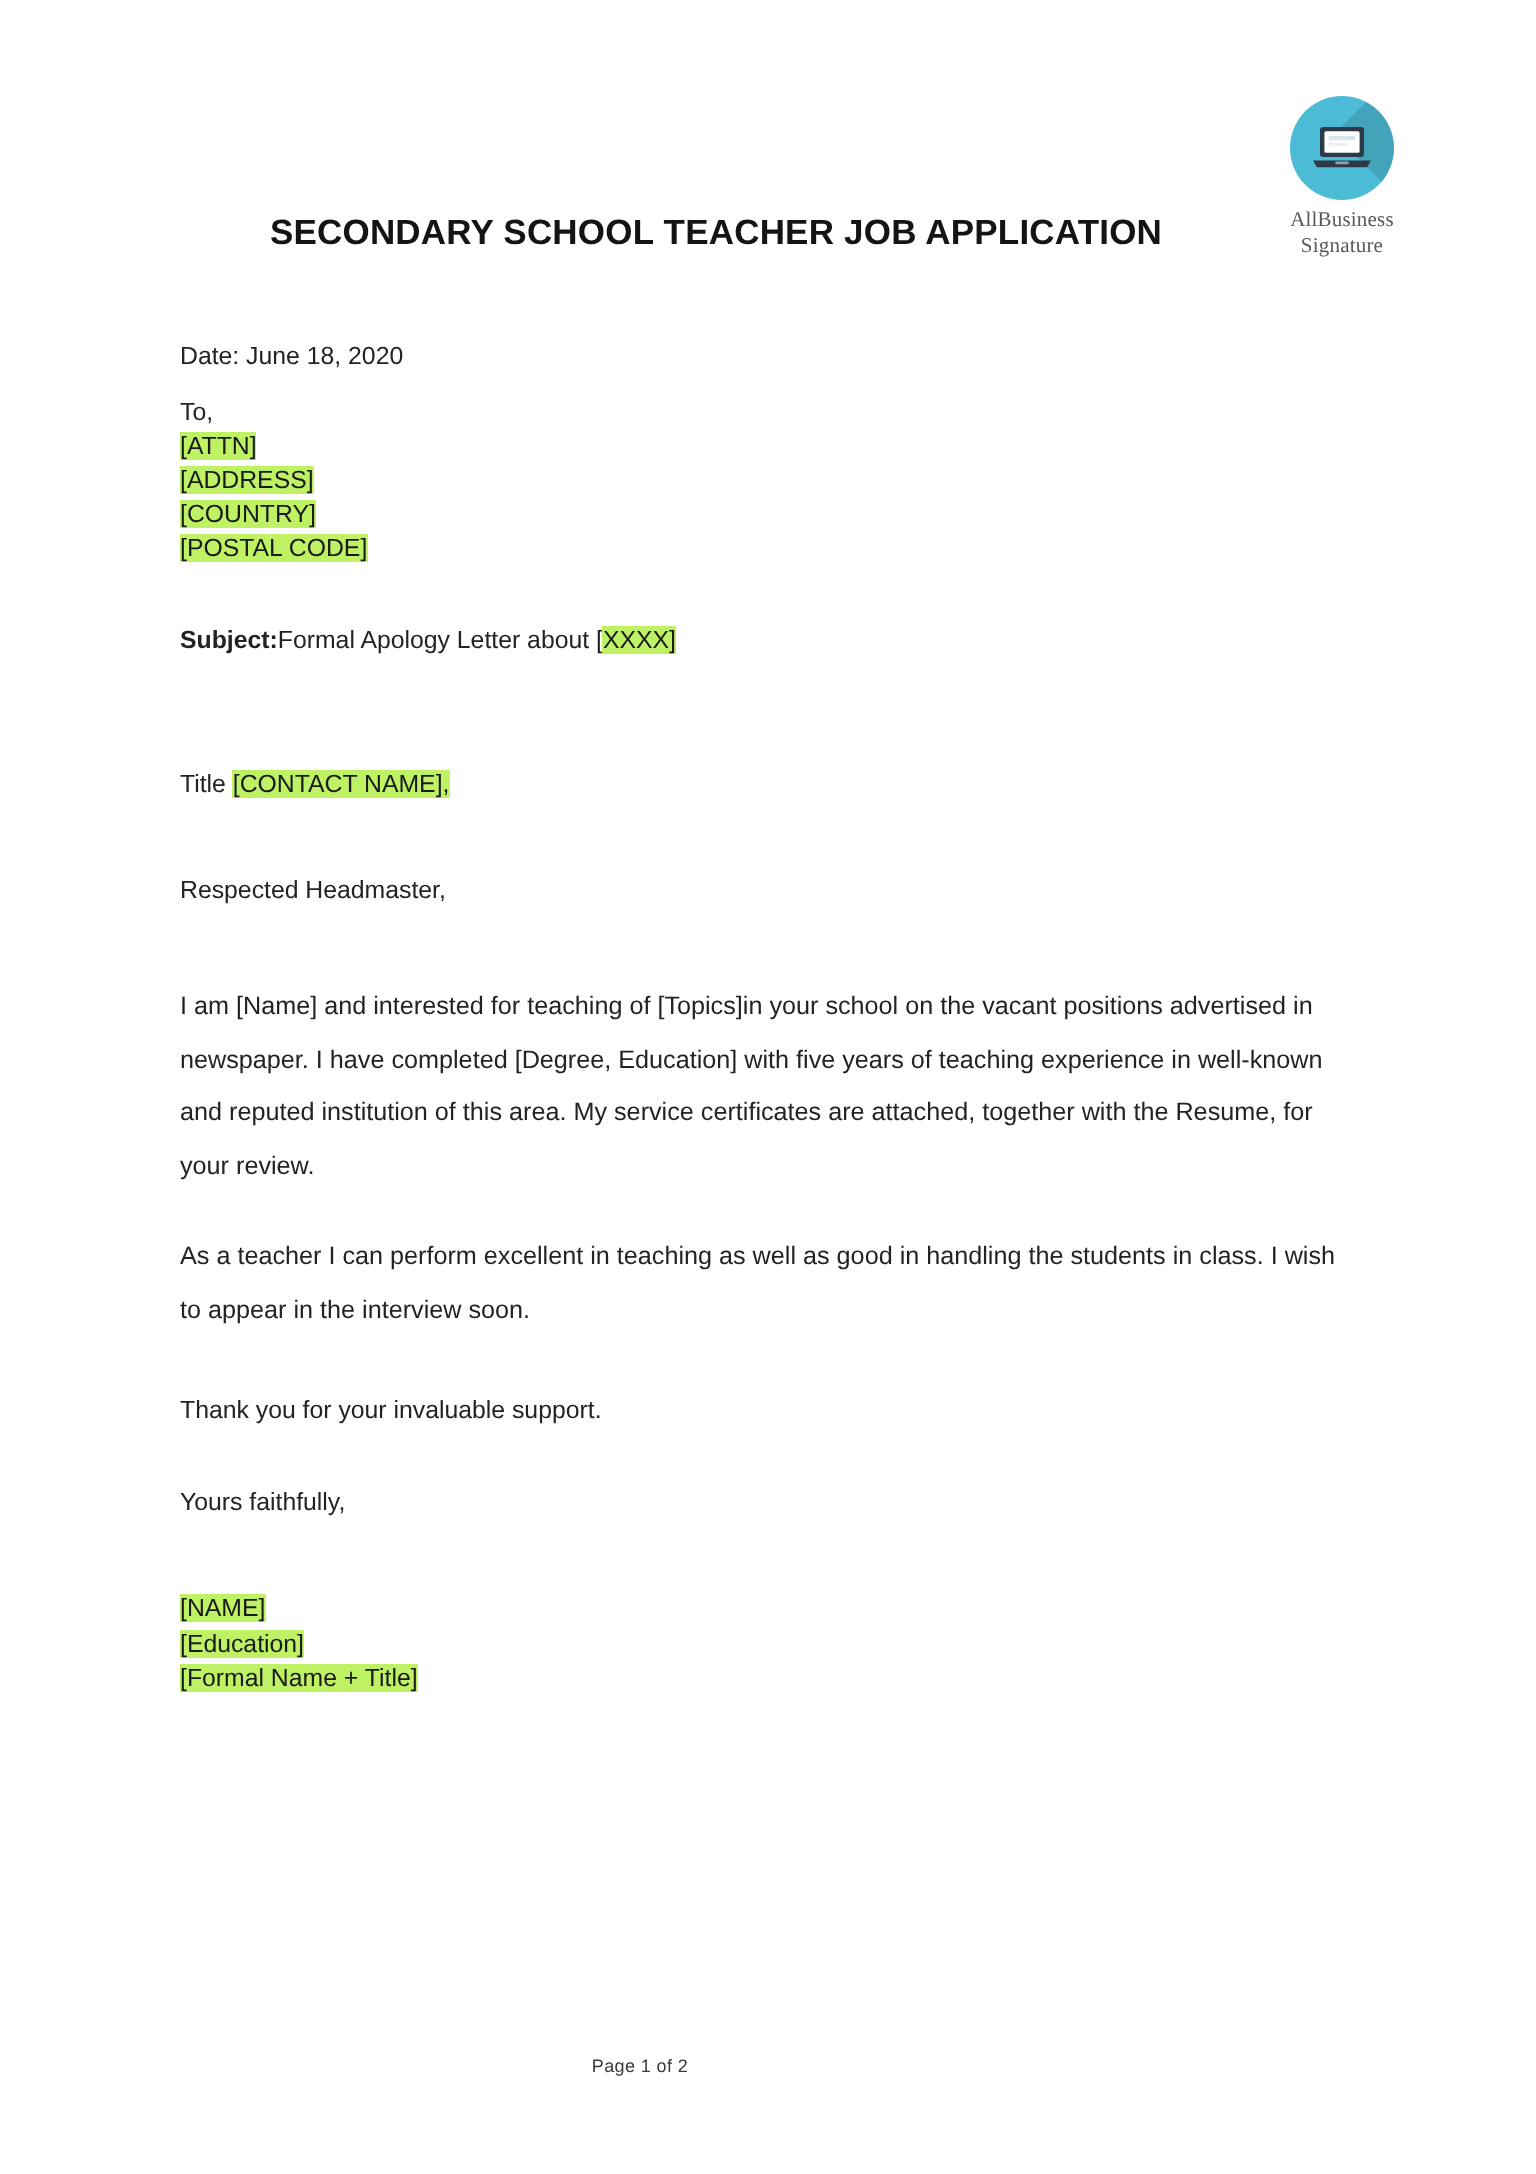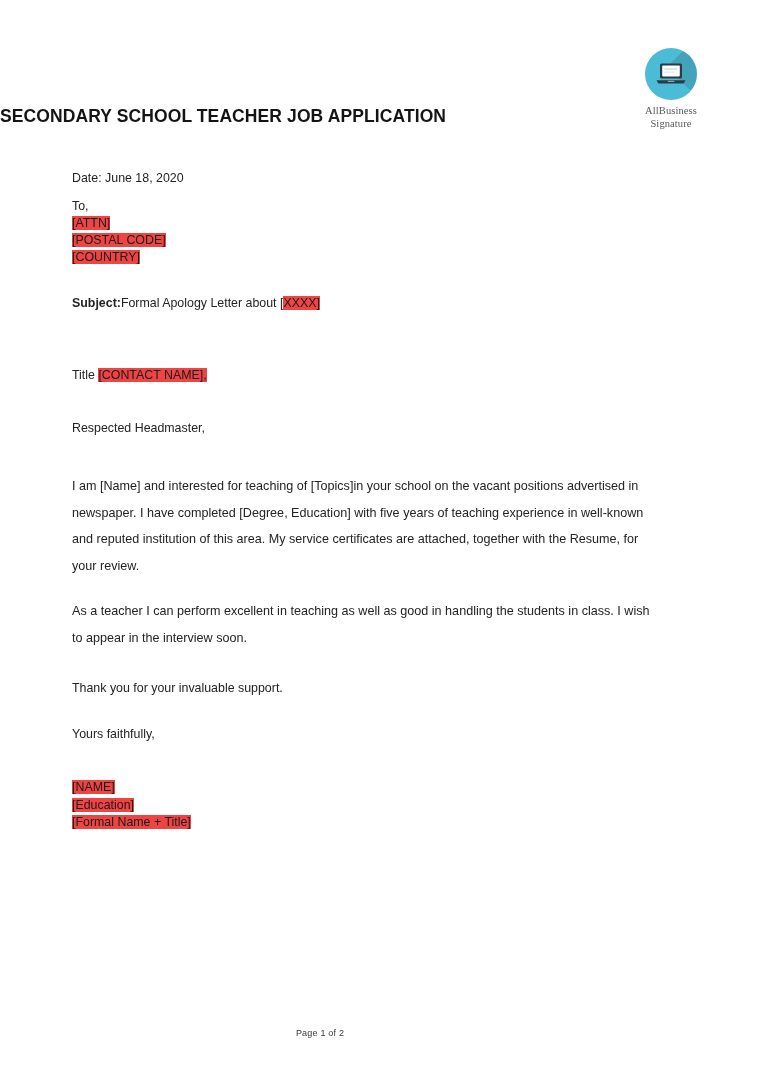--- a/index.html
+++ b/index.html
@@ -66,47 +66,47 @@
     color: #58595b;
     letter-spacing: 0.1px;
   }
 
   
   .doc-title {
     position: absolute;
     top: 106px;
     left: 0;
     width: 716px;
-    text-align: left;
+    text-align: center;
     font-family: "Liberation Sans", sans-serif;
     font-size: 17.5px;
     font-weight: bold;
     letter-spacing: 0.1px;
     color: #141414;
   }
 
   
   .content {
     position: absolute;
     top: 170px;
-    left: 72px;
+    left: 90px;
     width: 580px;
     font-size: 12.4px;
     line-height: 17px;
     color: #232323;
   }
 
   .line { white-space: pre-wrap; }
   .blank-sm { height: 11px; }
   .blank-md { height: 19px; }
   .blank-lg { height: 29px; }
   .blank-xl { height: 36px; }
 
   .hl {
-    background-color: #ef4444;
+    background-color: #bef264;
     color: #1a1a1a;
   }
 
   .addr-line { line-height: 17px; }
 
   .subject-label { font-weight: bold; text-align: center; }
 
   .para {
     line-height: 26.5px;
     margin: 0;
@@ -153,22 +153,23 @@
   <div class="doc-title">SECONDARY SCHOOL TEACHER JOB APPLICATION</div>
 
   <div class="content">
 
     <div class="line">Date: June 18, 2020</div>
 
     <div class="blank-sm"></div>
 
     <div class="addr-line">To,</div>
     <div class="addr-line"><span class="hl">[ATTN]</span></div>
+    <div class="addr-line"><span class="hl">[ADDRESS]</span></div>
+    <div class="addr-line"><span class="hl">[COUNTRY]</span></div>
     <div class="addr-line"><span class="hl">[POSTAL CODE]</span></div>
-    <div class="addr-line"><span class="hl">[COUNTRY]</span></div>
 
     <div class="blank-lg"></div>
 
     <div class="line"><span class="subject-label">Subject:</span><span>Formal Apology Letter about [</span><span class="hl">XXXX]</span></div>
 
     <div class="blank-xl"></div>
     <div class="blank-md"></div>
 
     <div class="line"><span>Title </span><span class="hl">[CONTACT NAME],</span></div>
 

